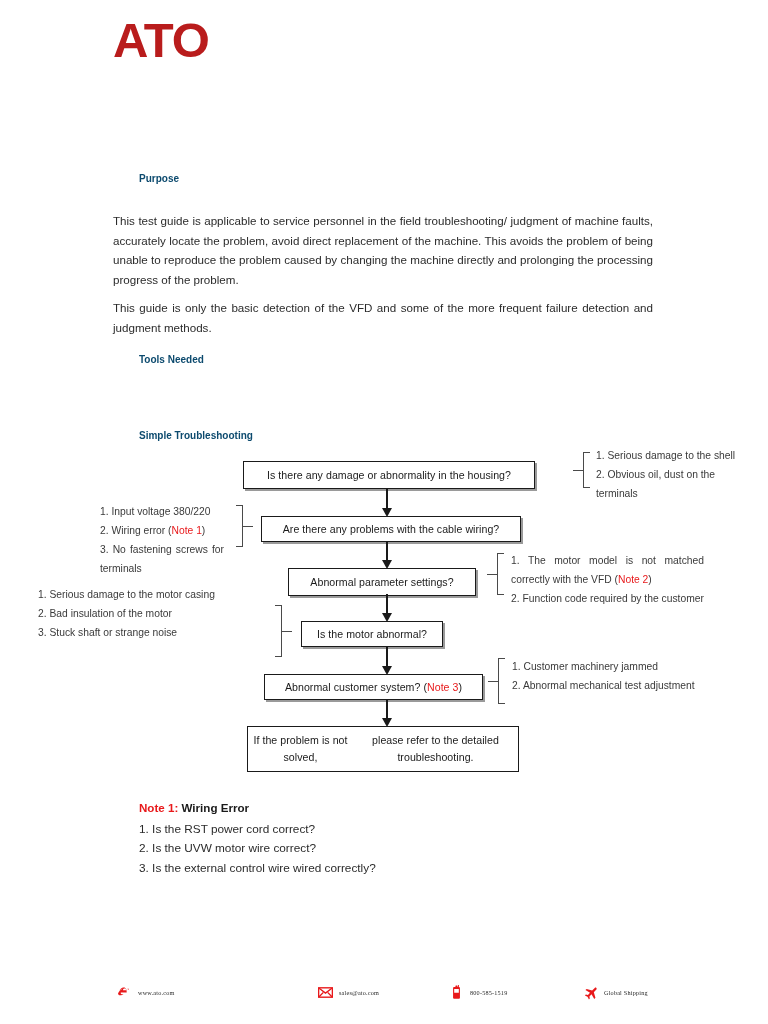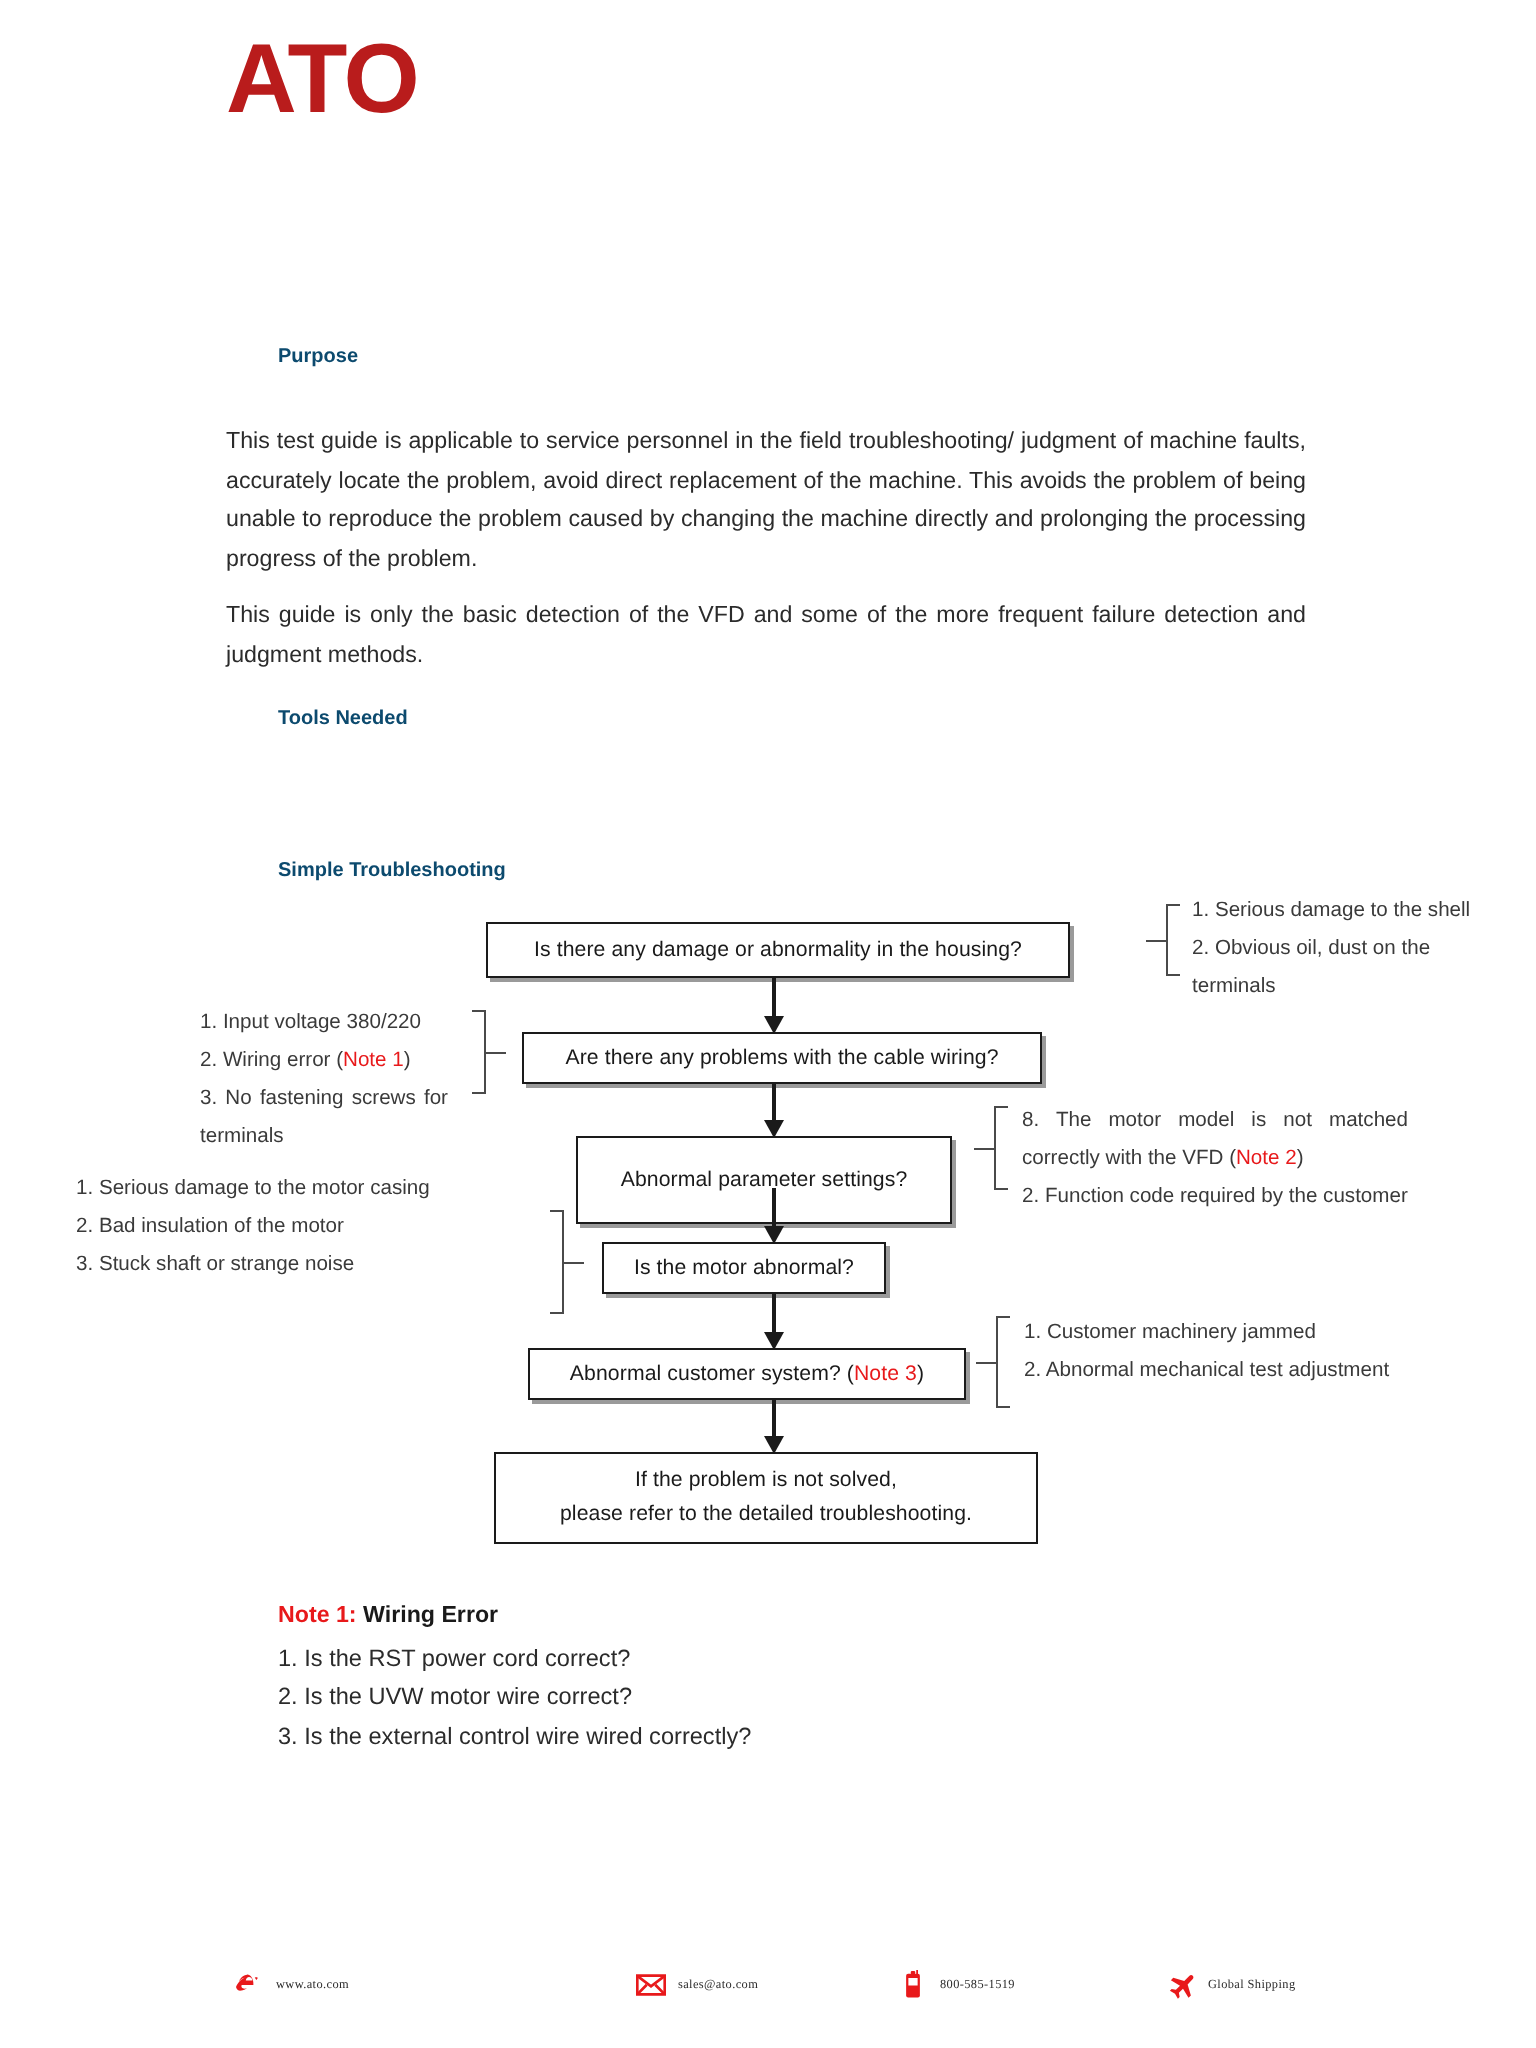--- a/index.html
+++ b/index.html
@@ -83,26 +83,26 @@
     font-size: 10.6px;
     color: #1a1a1a;
     letter-spacing: 0.05px;
     line-height: 15px;
   }
   .node.shadowed { box-shadow: 2px 2px 0 #9a9a9a; }
   .note-red { color: #e8191b; text-align: right; }
 
   #node-housing   { left: 243px; top: 461px; width: 292px; height: 28px; }
   #node-cable     { left: 261px; top: 516px; width: 260px; height: 26px; }
-  #node-param     { left: 288px; top: 568px; width: 188px; height: 44px; }
+  #node-param     { left: 288px; top: 568px; width: 188px; height: 28px; }
   #node-motor     { left: 301px; top: 621px; width: 142px; height: 26px; }
   #node-customer  { left: 264px; top: 674px; width: 219px; height: 26px; }
   #node-final     {
     left: 247px; top: 726px; width: 272px; height: 46px;
-    flex-direction: column; line-height: 17px;
+    flex-direction: row; line-height: 17px;
   }
 
   
   .arrow {
     position: absolute;
     left: 386px;
     width: 2.4px;
     background: #1a1a1a;
   }
   .arrow::after {
@@ -268,21 +268,21 @@
     <div class="annot justify" id="an-cable">
       <div>1. Input voltage 380/220</div>
       <div><span>2. Wiring error (</span><span class="note-red">Note 1</span><span>)</span></div>
       <div>3. No fastening screws for terminals</div>
     </div>
 
     <div class="bracket right-side" id="br-param">
         <span class="stem"></span>
       </div>
     <div class="annot justify" id="an-param">
-      <div><span>8. The motor model is not matched correctly with the VFD (</span><span class="note-red">Note 2</span><span>)</span></div>
+      <div><span>1. The motor model is not matched correctly with the VFD (</span><span class="note-red">Note 2</span><span>)</span></div>
       <div>2. Function code required by the customer</div>
     </div>
 
     <div class="bracket left-side" id="br-motor">
         <span class="stem"></span>
       </div>
     <div class="annot" id="an-motor" style="white-space:pre-line">1. Serious damage to the motor casing
 2. Bad insulation of the motor
 3. Stuck shaft or strange noise</div>
 

